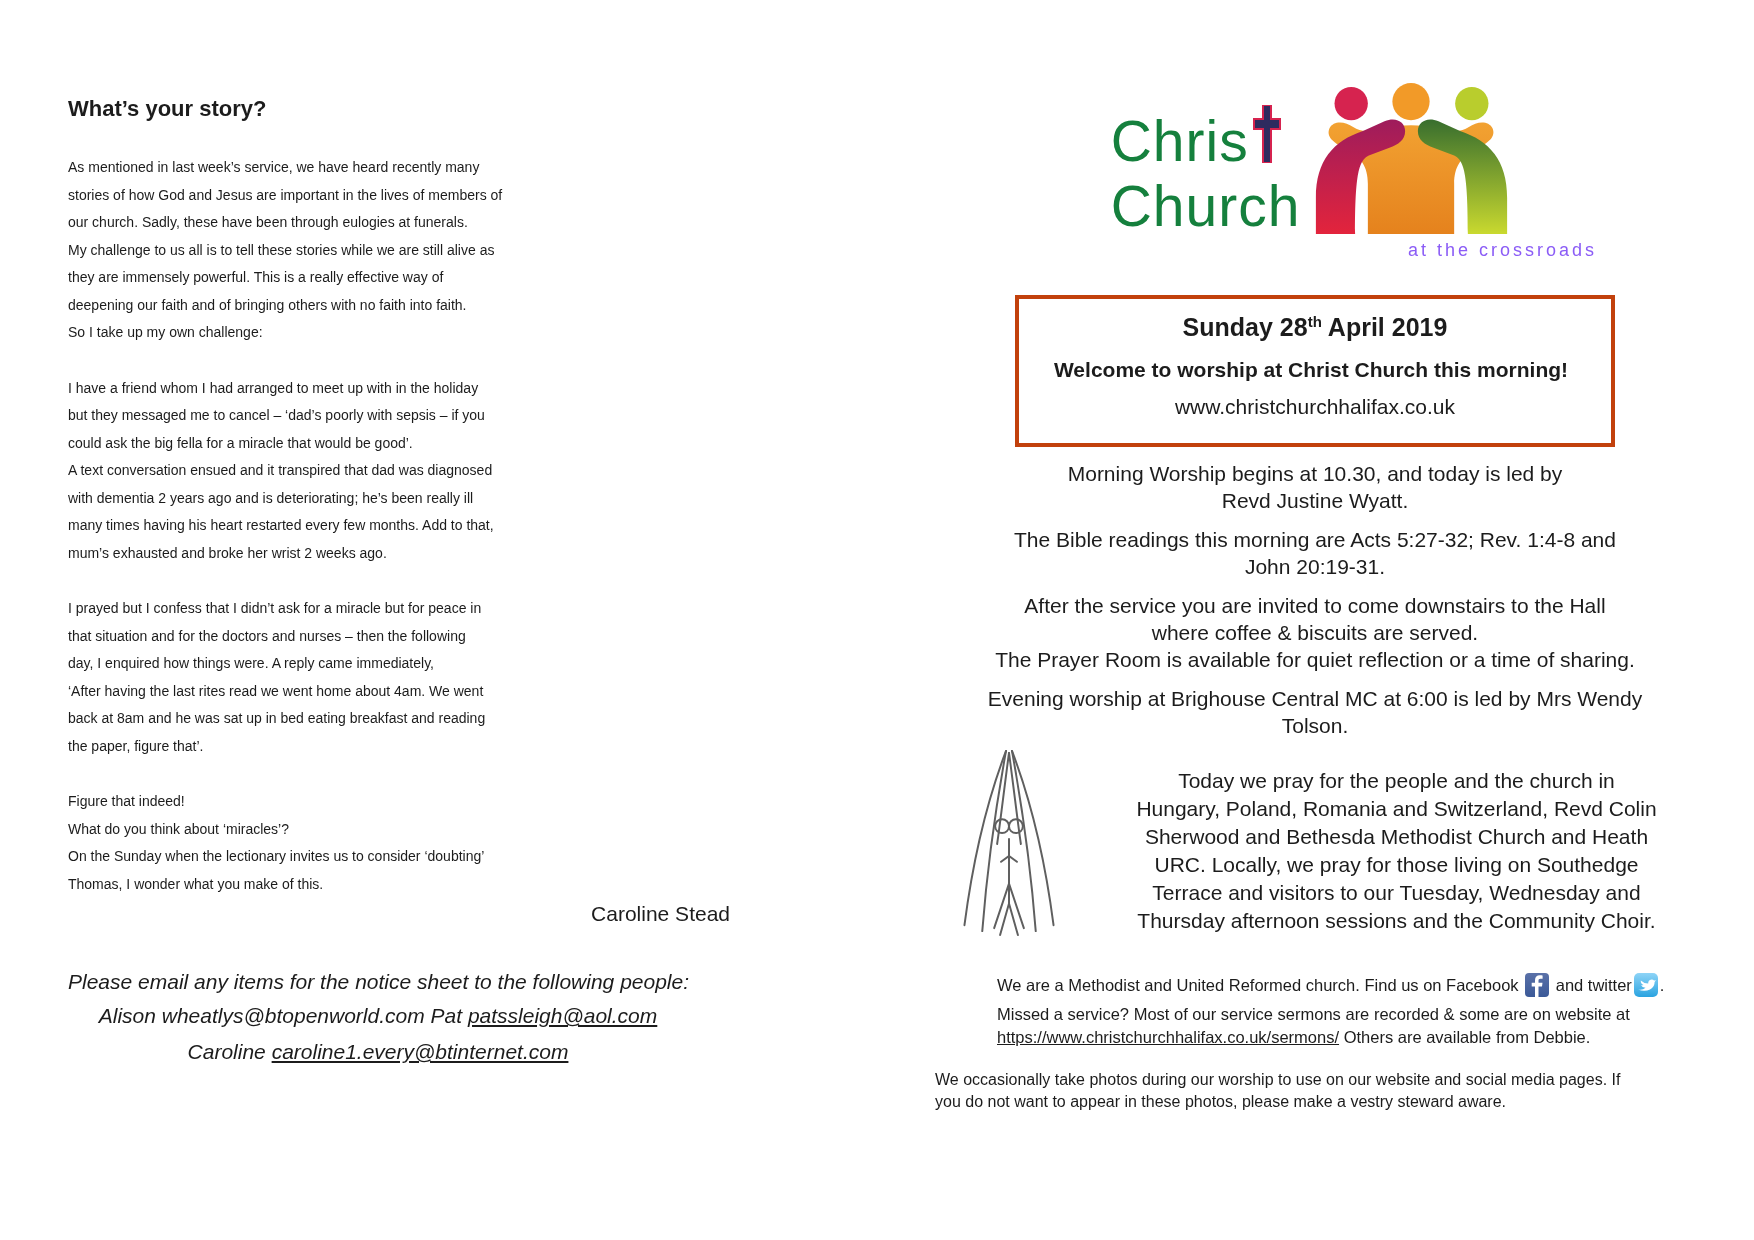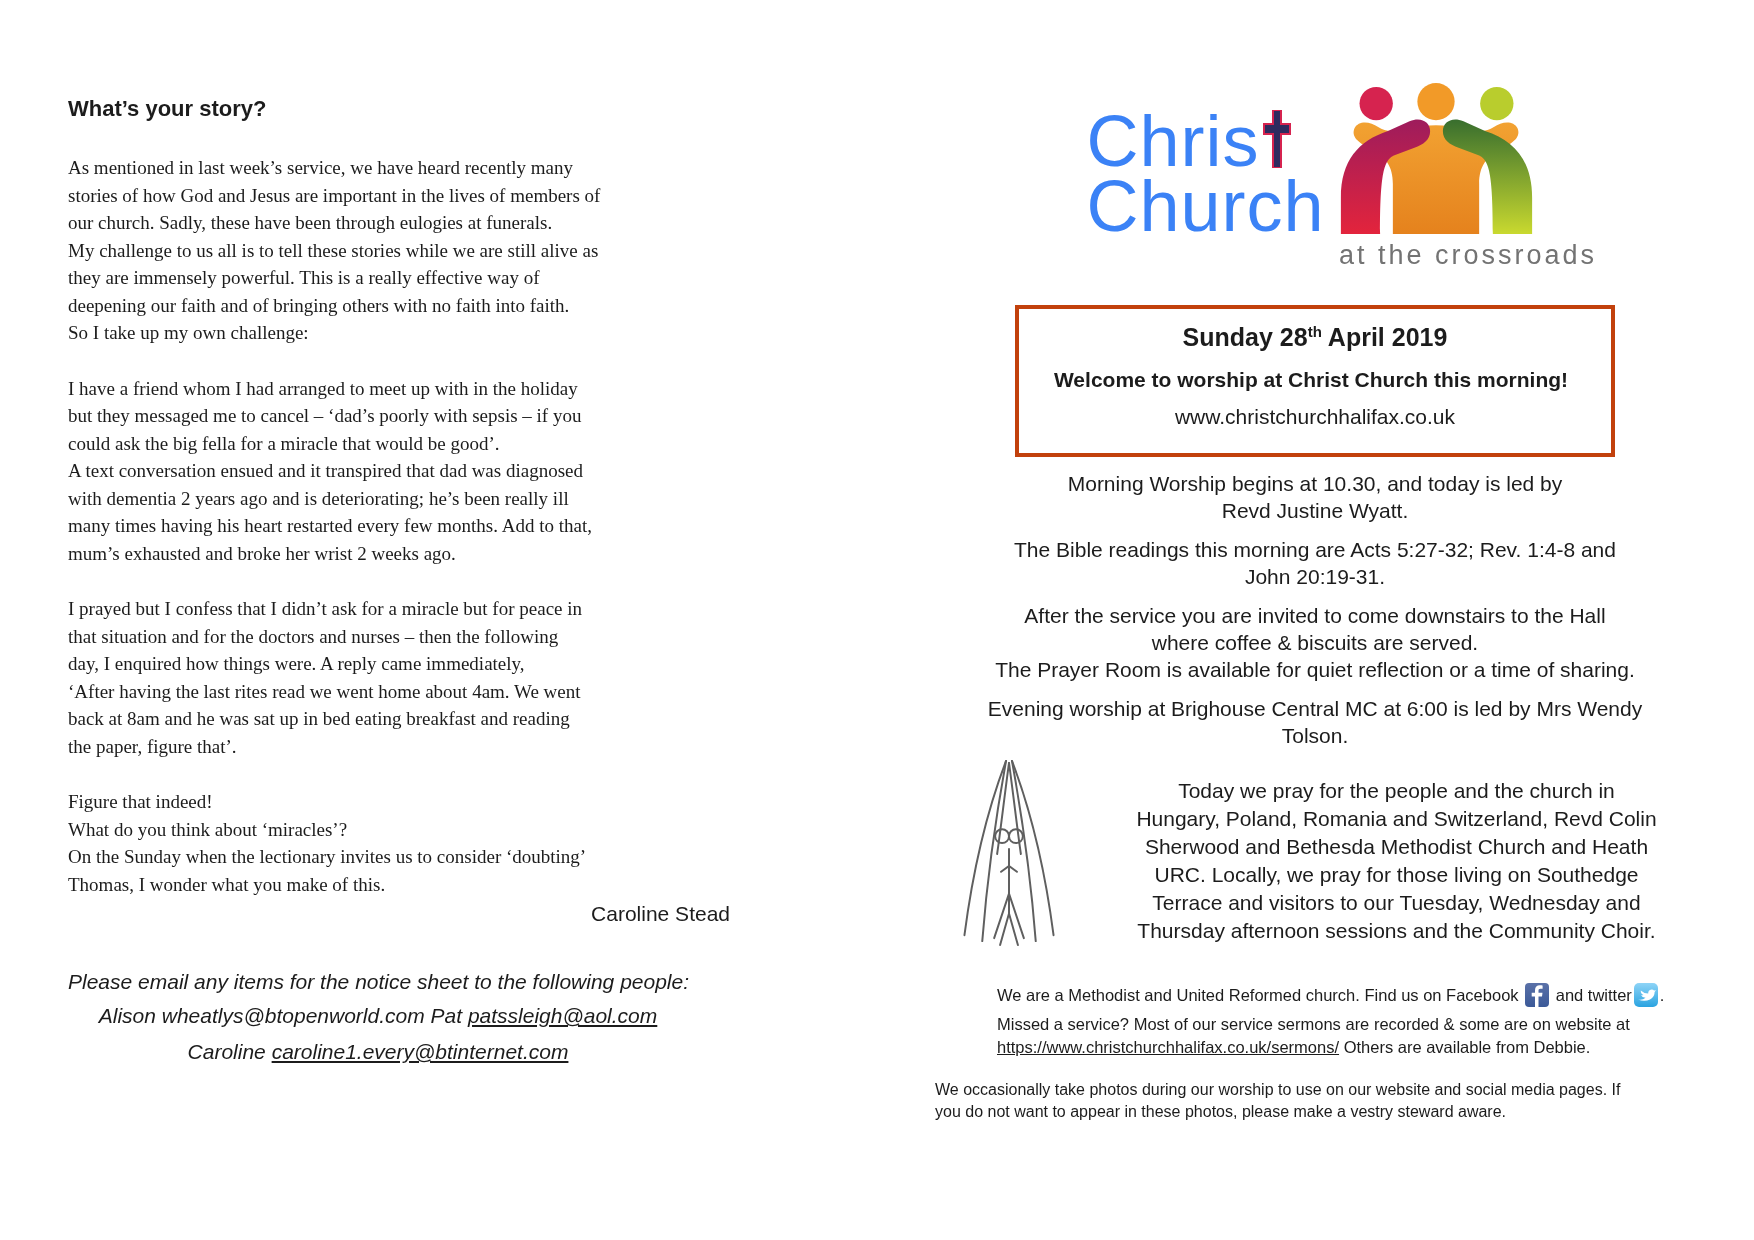--- a/index.html
+++ b/index.html
@@ -4,33 +4,33 @@
 <title>Notice Sheet</title>
 <style>
   html,body{margin:0;padding:0;}
   body{
     width:1754px;height:1240px;position:relative;background:#ffffff;
     font-family:"Liberation Sans",sans-serif;color:#1c1c1c;overflow:hidden;
   }
   
   .left-col{position:absolute;left:68px;top:96px;width:720px;}
   .story-heading{font-size:22px;font-weight:bold;margin:0 0 32px 0;}
-  .story-p{font-size:19px;line-height:27.5px;white-space:pre-line;margin:0 0 28px 0;font-family:Liberation Serif, serif;}
+  .story-p{font-size:14px;line-height:27.5px;white-space:pre-line;margin:0 0 28px 0;}
   .signature{font-size:21px;text-align:right;padding-right:58px;margin:2px 0 44px 0;}
   .email-note{font-size:21px;font-style:italic;margin:0 0 8px 0;}
   .contact-line{font-size:21px;font-style:italic;text-align:center;line-height:28px;margin:0 0 8px 0;width:620px;}
   .ulink{text-decoration:underline;cursor:pointer;}
   
   .right-col{position:absolute;left:935px;top:82px;width:760px;}
   
   .logo-wrap{width:600px;margin:0 auto 0 auto;}
   .logo-row{display:flex;align-items:flex-end;justify-content:center;gap:4px;}
-  .logo-text{color:#3b82f6;font-size:72px;line-height:63px;letter-spacing:1px;white-space:nowrap;}
+  .logo-text{color:#15803d;font-size:57px;line-height:63px;letter-spacing:1px;white-space:nowrap;}
   .cross-svg{display:inline-block;vertical-align:-2px;margin-left:3px;}
-  .tagline{color:#737373;font-size:27px;letter-spacing:3px;text-align:right;padding-right:18px;margin-top:2px;}
+  .tagline{color:#8b5cf6;font-size:18px;letter-spacing:3px;text-align:right;padding-right:18px;margin-top:2px;}
   
   .service-box{border:4px solid #c2410c;width:600px;margin:34px auto 0 auto;text-align:center;padding:14px 0 16px 0;box-sizing:border-box;}
   .service-date{font-size:25px;font-weight:bold;margin:0 0 16px 0;}
   .service-date sup{font-size:15px;}
   .service-welcome{font-size:21px;font-weight:bold;margin:0 8px 13px 0;}
   .service-site{font-size:21px;font-weight:normal;margin:8px;}
   
   .notices{margin-top:13px;text-align:center;}
   .notice{font-size:21px;line-height:27px;white-space:pre-line;margin:0 0 12px 0;}
   

